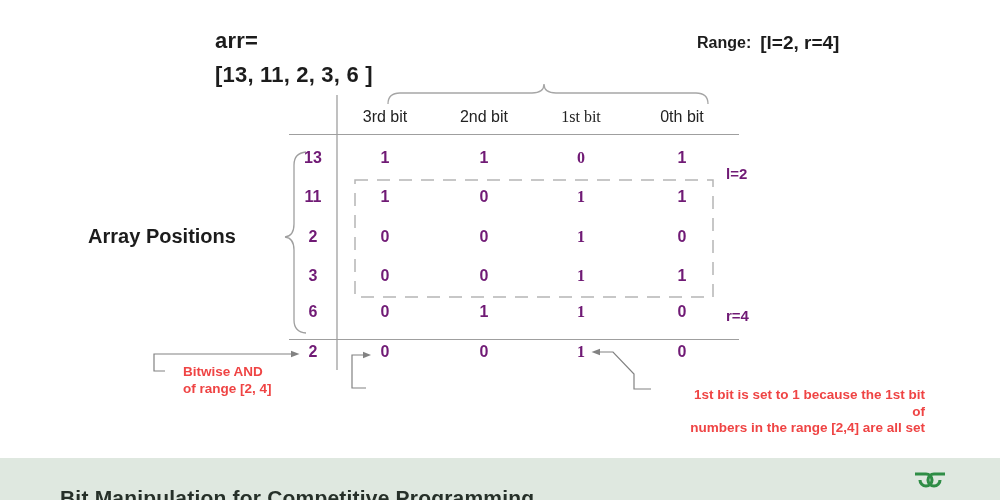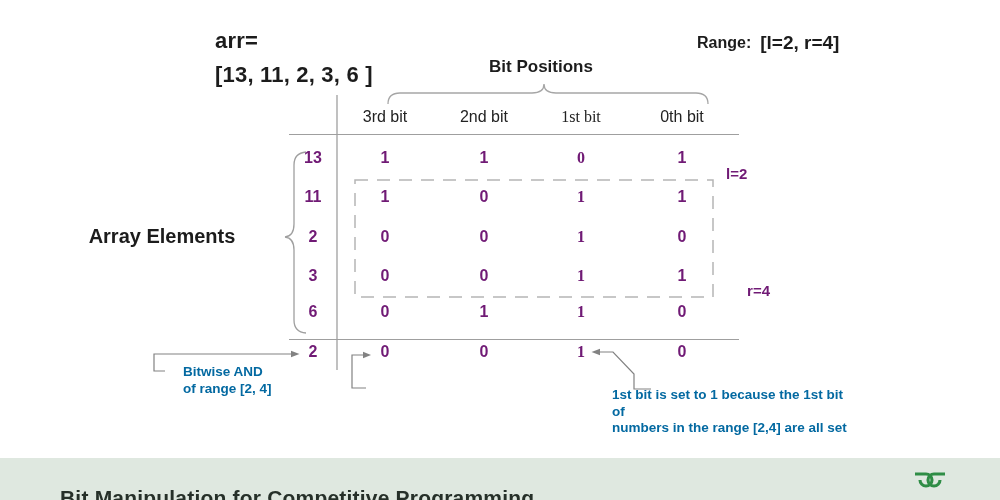--- a/index.html
+++ b/index.html
@@ -18,28 +18,28 @@
   .bit-pos-title{left:455px;top:57px;width:172px;text-align:center;font-size:17px;font-weight:600;}
 
   .colhead{top:106px;height:22px;line-height:22px;text-align:center;font-size:16px;font-weight:500;color:#222;}
   .c0{left:355px;width:60px;} .c1{left:454px;width:60px;} .c2{left:551px;width:60px;font-family:Liberation Serif, serif;} .c3{left:652px;width:60px;}
 
   .cell{height:24px;line-height:24px;text-align:center;font-size:16px;font-weight:700;color:#701a75;}
   .rowlab{left:291px;width:44px;}
   .r0{top:146px;} .r1{top:185px;} .r2{top:225px;} .r3{top:264px;} .r4{top:300px;} .rres{top:340px;}
 
   .marker{left:726px;width:44px;font-size:15px;font-weight:700;text-align:left;}
-  .m-l{top:162px;} .m-r{top:279px;text-align:right;}
+  .m-l{top:162px;} .m-r{top:304px;}
 
   .axis-label{left:82px;top:225px;width:160px;text-align:center;font-size:20px;font-weight:700;}
 
-  .annot{font-size:13.5px;font-weight:700;color:#0369a1;line-height:16.5px;}
+  .annot{font-size:13.5px;font-weight:700;color:#ef4444;line-height:16.5px;}
   .annot-result{left:183px;top:364px;text-align:left;}
   .annot-bit3{left:363px;top:386px;width:245px;text-align:center;}
-  .annot-bit1{left:612px;top:387px;width:245px;text-align:left;}
+  .annot-bit1{left:680px;top:387px;width:245px;text-align:right;}
 
   .footer-bar{left:0;top:458px;width:1000px;height:42px;display:flex;align-items:center;}
   .footer-title{margin-left:60px;font-size:21px;font-weight:600;letter-spacing:.2px;}
   .footer-logo{position:absolute;right:53px;top:10px;width:34px;height:22px;}
 </style>
 </head>
 <body>
 
 <div class="stage">
 
@@ -68,28 +68,27 @@
   <div class="abs arr-title">
     <span>arr=</span>
     <span>[13, 11, 2, 3, 6 ]</span>
   </div>
 
   <div class="abs range-wrap">
     <span class="range-label">Range:</span>
     <span class="range-value">[l=2, r=4]</span>
   </div>
 
-  <div class="abs bit-pos-title">Bit Positions</div>
 
   <div class="abs colhead c0">3rd bit</div>
   <div class="abs colhead c1">2nd bit</div>
   <div class="abs colhead c2">1st bit</div>
   <div class="abs colhead c3">0th bit</div>
 
-  <div class="abs axis-label">Array Elements</div>
+  <div class="abs axis-label">Array Positions</div>
 
   <div class="abs cell rowlab r0">13</div>
   <div class="abs cell c0 r0">1</div>
   <div class="abs cell c1 r0">1</div>
   <div class="abs cell c2 r0">0</div>
   <div class="abs cell c3 r0">1</div>
 
   <div class="abs cell rowlab r1">11</div>
   <div class="abs cell c0 r1">1</div>
   <div class="abs cell c1 r1">0</div>

